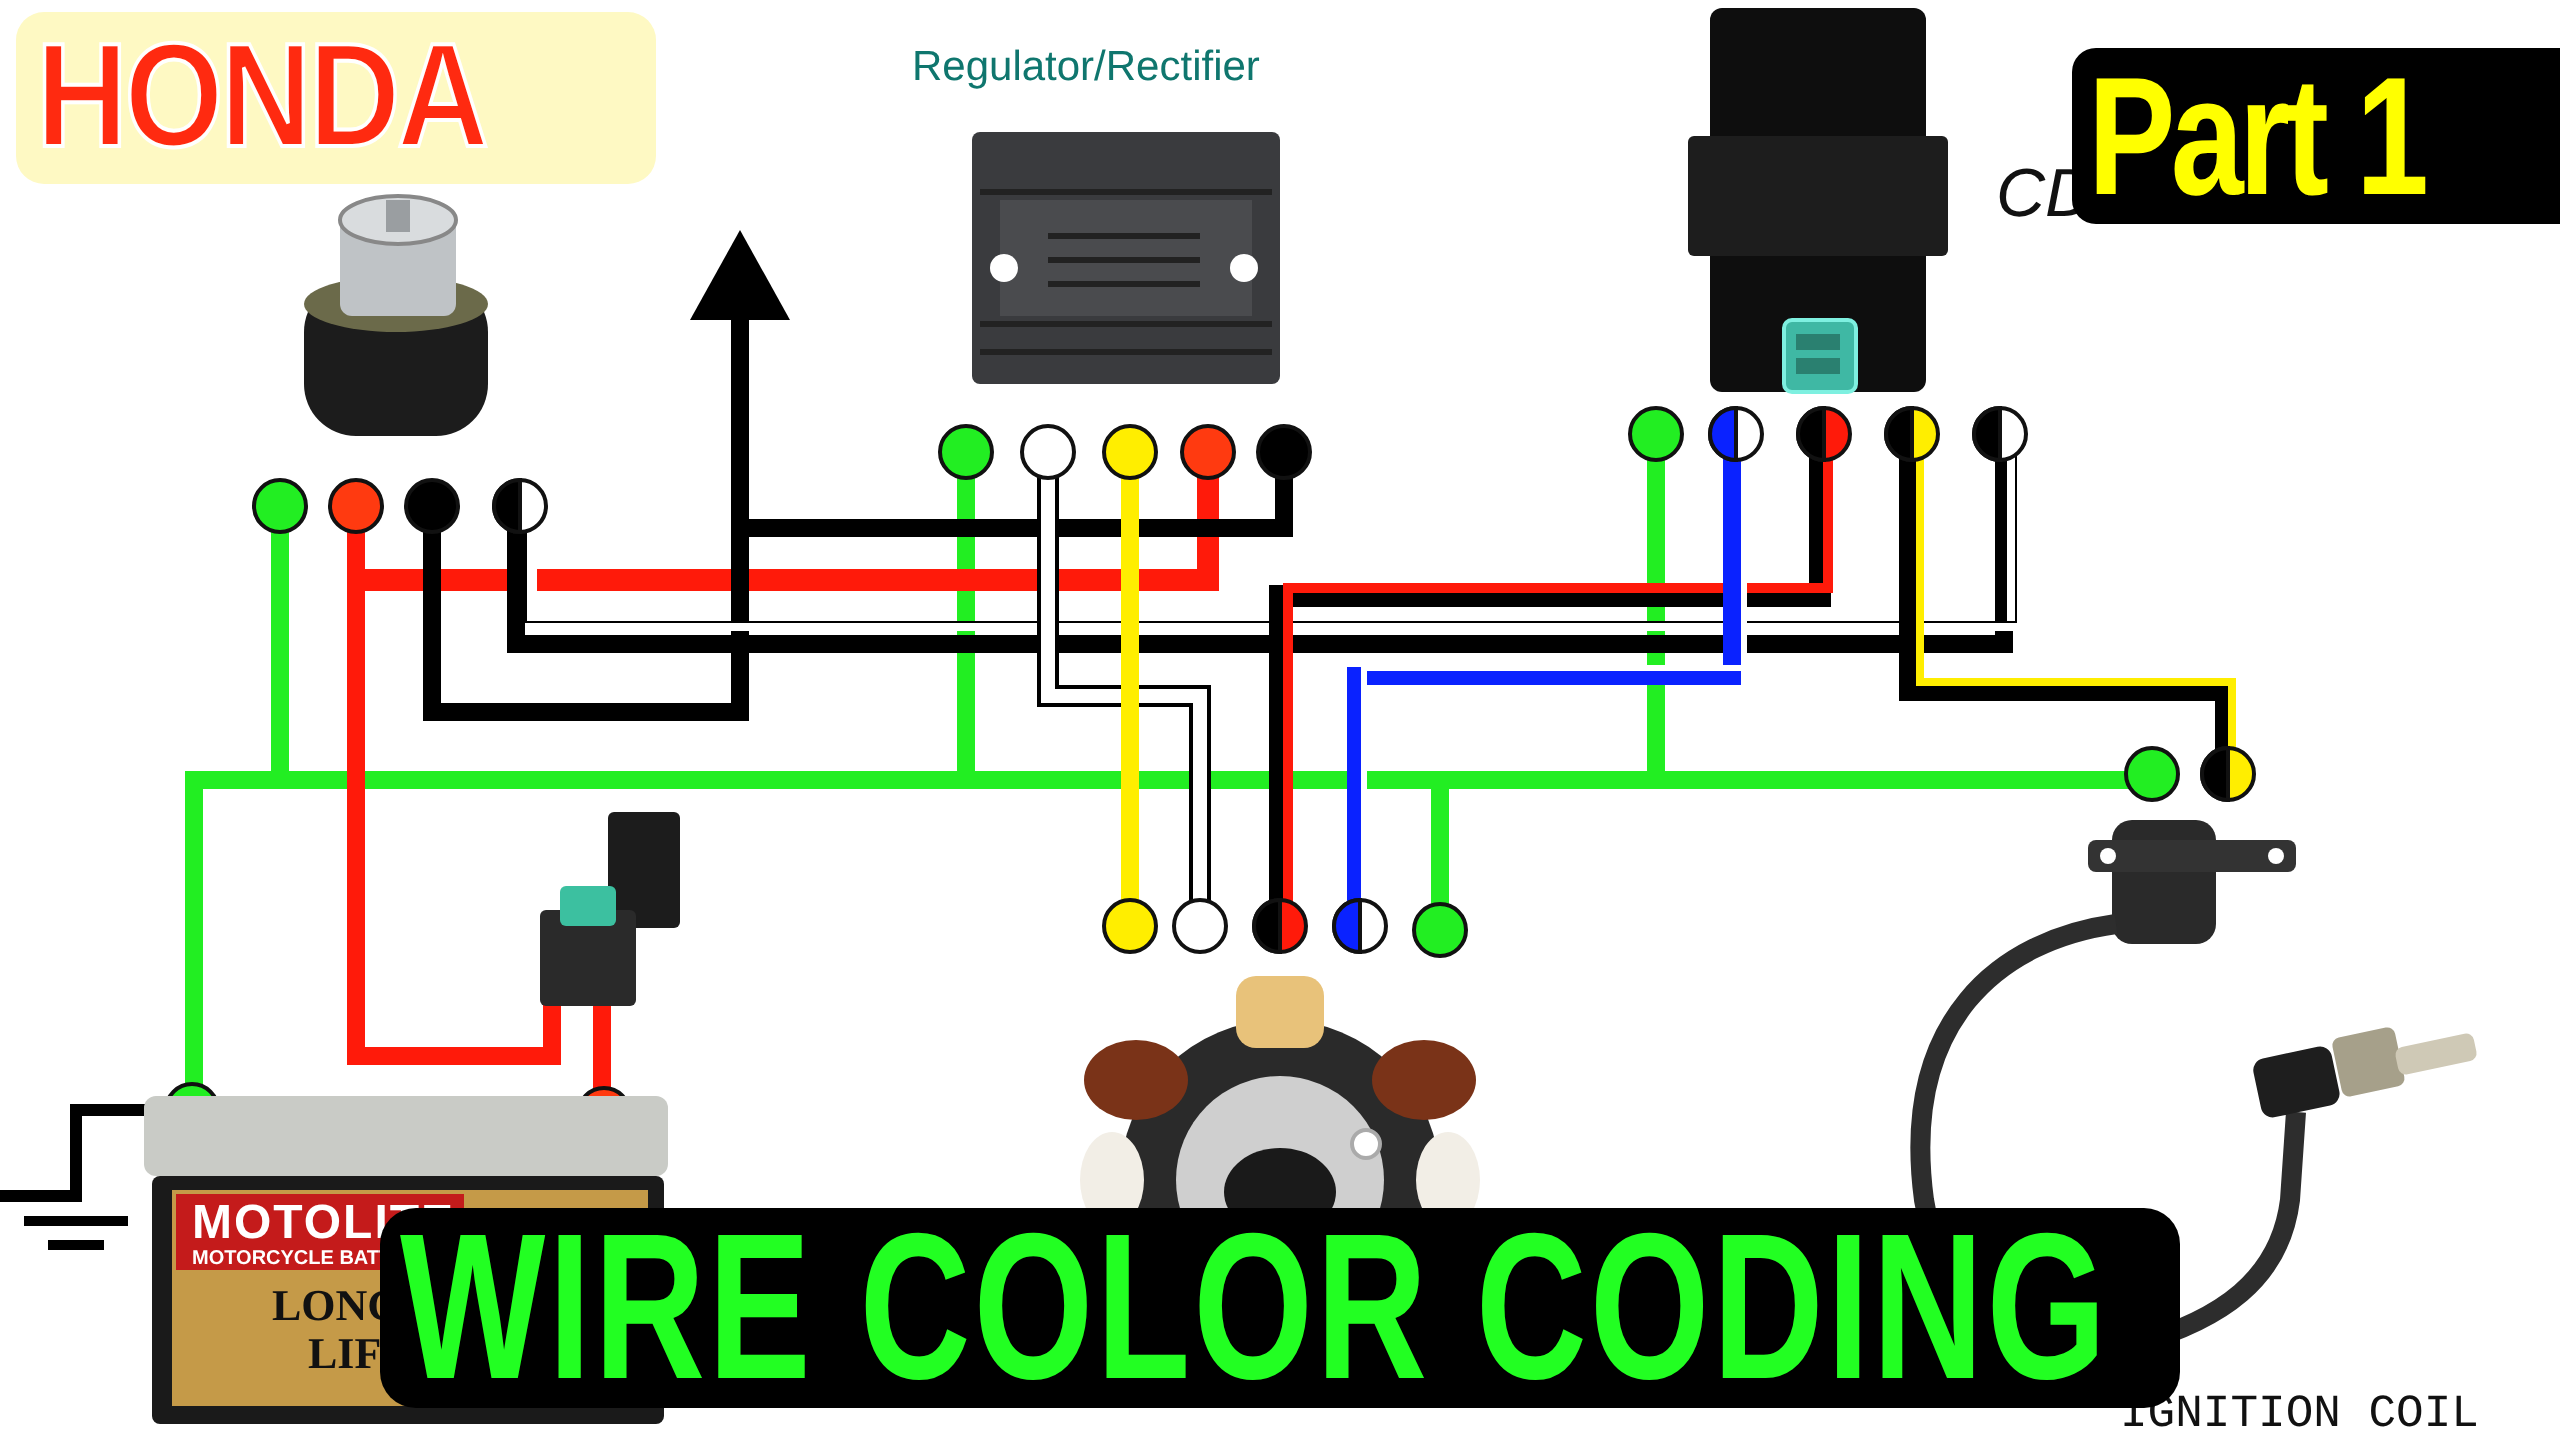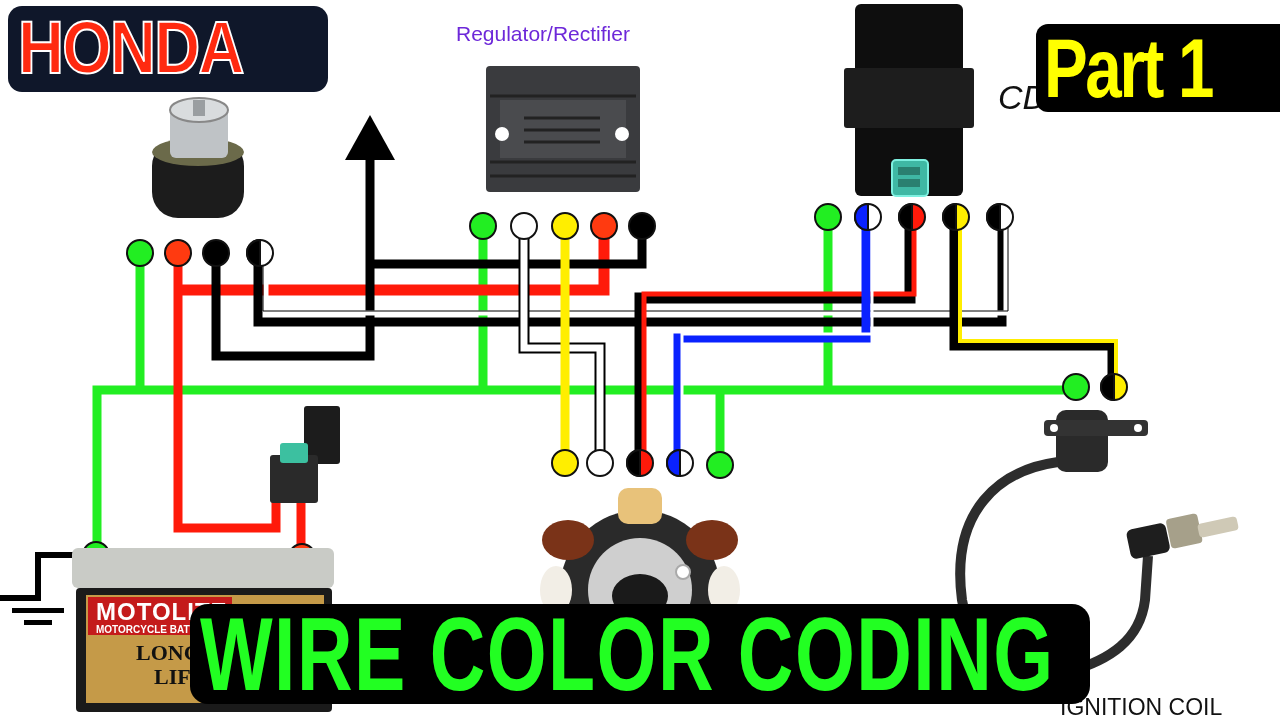--- a/index.html
+++ b/index.html
@@ -1,21 +1,21 @@
 <!DOCTYPE html>
 <html><head>
 <meta charset="utf-8">
 <style>
   html, body { margin: 0; padding: 0; background: #ffffff; }
   body { width: 1280px; height: 720px; overflow: hidden; position: relative; font-family: "Liberation Sans", sans-serif; }
   .canvas { position: absolute; left: 0; top: 0; width: 1280px; height: 720px; }
-  .label { position: absolute; color: #6d28d9; font-family: "Liberation Sans", sans-serif; }
+  .label { position: absolute; color: #0f766e; font-family: "Liberation Sans", sans-serif; }
   .title-honda {
     position: absolute; left: 8px; top: 6px; padding: 2px 10px 4px 10px;
-    background: #0f172a; border-radius: 14px;
+    background: #fef9c3; border-radius: 14px;
   }
   .title-honda span {
     display: block; font-family: "Liberation Sans", sans-serif; font-weight: 900;
     font-size: 74px; line-height: 80px; color: #ff2a10; letter-spacing: -2px;
     -webkit-text-stroke: 2px #fff; transform: scaleX(0.86); transform-origin: left center;
     width: 300px;
   }
   .title-part {
     position: absolute; left: 1036px; top: 24px; padding: 0 8px;
     background: #000; border-radius: 12px;
@@ -208,21 +208,21 @@
     <rect x="76" y="588" width="256" height="124" rx="4" fill="#1a1a1a"></rect>
     <rect x="86" y="595" width="238" height="108" fill="#c59a48"></rect>
     <rect x="88" y="597" width="144" height="38" fill="#c41b1b"></rect>
   </g>
 </svg>
 
 <div class="label" style="left:456px; top:22px; font-size:21px;">Regulator/Rectifier</div>
 
 <div class="label" style="left:998px; top:78px; font-size:34px; color:#111;font-style:italic;">CD</div>
 
-<div class="label" style="left:1060px; top:694px; font-size:23px; color:#111;">IGNITION COIL</div>
+<div class="label" style="left:1060px; top:694px; font-size:23px; color:#111;font-family:Liberation Mono, monospace;">IGNITION COIL</div>
 
 <div class="label" style="left:96px; top:598px; font-size:24px; font-weight:900; color:#fff; letter-spacing:1px;">MOTOLITE</div>
 <div class="label" style="left:96px; top:624px; font-size:10px; font-weight:700; color:#fff;">MOTORCYCLE BATTERY</div>
 <div class="label" style="left:136px; top:640px; font-size:22px; font-weight:700; color:#111; font-family:'Liberation Serif', serif;">LONG</div>
 <div class="label" style="left:154px; top:664px; font-size:22px; font-weight:700; color:#111; font-family:'Liberation Serif', serif;">LIFE</div>
 
 <div class="title-honda">
   <span>HONDA</span>
 </div>
 

